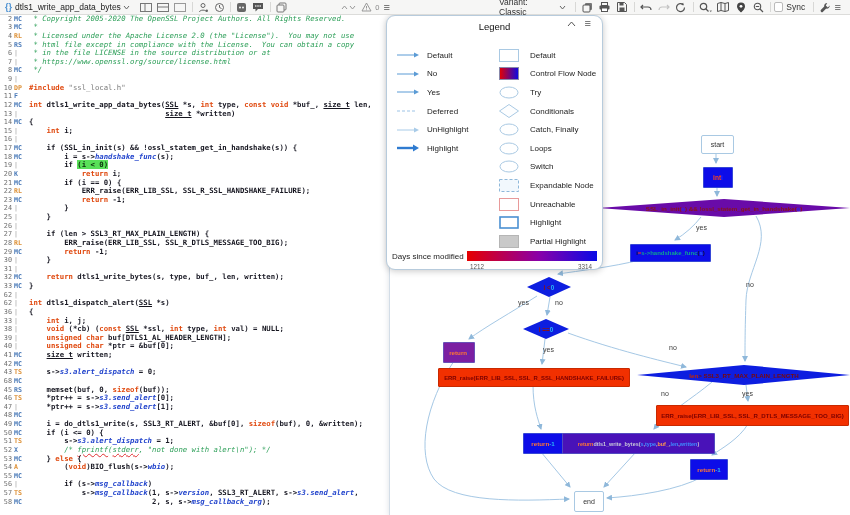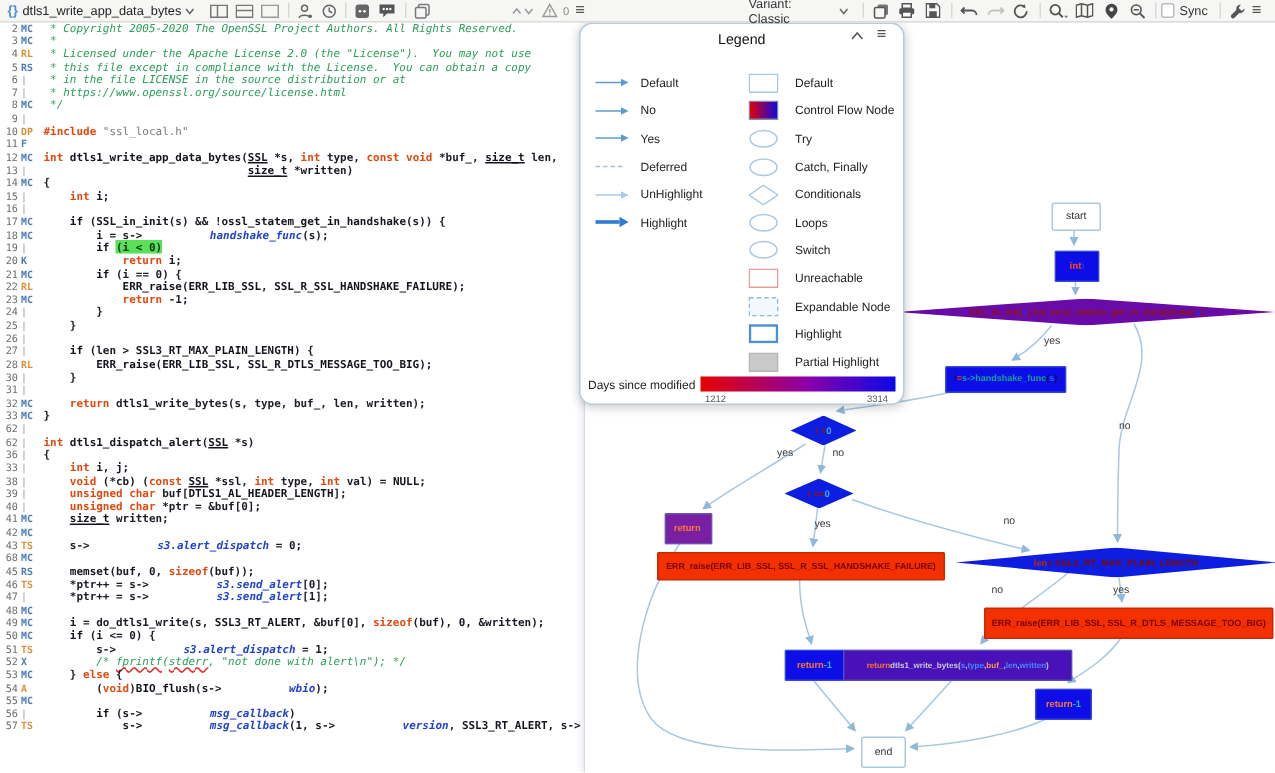--- a/index.html
+++ b/index.html
@@ -26,21 +26,21 @@
   .code-line{height:8.64px;line-height:8.64px;white-space:pre;font-family:"DejaVu Sans Mono",monospace;font-size:7.3px;}
   .ln{display:inline-block;width:12px;text-align:right;color:#6e6e6e;font-size:6.8px;}
   .tg{display:inline-block;width:15px;padding-left:2px;font-size:6.6px;font-weight:bold;}
   .tg-b{color:#4a7ab8;}
   .tg-o{color:#dd8f33;}
   .tg-p{color:#9a9a9a;font-weight:normal;}
   .tk-c{color:#2b9e57;font-style:italic;}
   .tk-k{color:#e0490f;font-weight:bold;}
   .tk-b{color:#14141e;font-weight:bold;}
   .tk-p{color:#1b1b26;font-weight:bold;}
-  .tk-m{color:#2244cc;font-style:italic;font-weight:bold;margin-left:45px;}
+  .tk-m{color:#2244cc;font-style:italic;font-weight:bold;}
   .tk-u{color:#14141e;font-weight:bold;text-decoration:underline;}
   .tk-s{color:#7a7a7a;}
   .tk-g{background:#58e058;color:#0c300c;font-weight:bold;}
   .tk-w{color:#2b9e57;font-style:italic;text-decoration:underline wavy #e03030 1px;}
 
   
   #graphcard{position:absolute;left:389px;top:14px;width:461px;height:501px;background:#fff;
              border-left:1px solid #d3dde7;border-top:1px solid #e3e8ee;border-top-left-radius:10px;
              box-shadow:-1px 0 5px rgba(110,130,150,.18);z-index:2;}
   #edges{position:absolute;left:0;top:0;width:461px;height:501px;}
@@ -242,21 +242,21 @@
       <span class="hamb pushR">≡</span>
     </div>
   </div>
 
   <div id="editor">
     <div>
         <div class="code-line"><span class="ln">1</span><span class="tg tg-b">MC</span><span class="tk-c">/*</span></div>
         <div class="code-line"><span class="ln">2</span><span class="tg tg-b">MC</span><span class="tk-c"> * Copyright 2005-2020 The OpenSSL Project Authors. All Rights Reserved.</span></div>
         <div class="code-line"><span class="ln">3</span><span class="tg tg-b">MC</span><span class="tk-c"> *</span></div>
         <div class="code-line"><span class="ln">4</span><span class="tg tg-o">RL</span><span class="tk-c"> * Licensed under the Apache License 2.0 (the "License").  You may not use</span></div>
-        <div class="code-line"><span class="ln">5</span><span class="tg tg-b">RS</span><span class="tk-c"> * this file except in compliance with the License.  You can obtain a copy</span></div>
+        <div class="code-line"><span class="ln">5</span><span class="tg tg-b">RS</span><span class="tk-c"> * html file except in compliance with the License.  You can obtain a copy</span></div>
         <div class="code-line"><span class="ln">6</span><span class="tg tg-p">|</span><span class="tk-c"> * in the file LICENSE in the source distribution or at</span></div>
         <div class="code-line"><span class="ln">7</span><span class="tg tg-p">|</span><span class="tk-c"> * https://www.openssl.org/source/license.html</span></div>
         <div class="code-line"><span class="ln">8</span><span class="tg tg-b">MC</span><span class="tk-c"> */</span></div>
         <div class="code-line"><span class="ln">9</span><span class="tg tg-p">|</span></div>
         <div class="code-line"><span class="ln">10</span><span class="tg tg-o">DP</span><span class="tk-k">#include </span><span class="tk-s">"ssl_local.h"</span></div>
         <div class="code-line"><span class="ln">11</span><span class="tg tg-b">F</span></div>
         <div class="code-line"><span class="ln">12</span><span class="tg tg-b">MC</span><span class="tk-k">int </span><span class="tk-b">dtls1_write_app_data_bytes</span><span class="tk-p">(</span><span class="tk-u">SSL</span><span class="tk-p"> *s, </span><span class="tk-k">int</span><span class="tk-p"> type, </span><span class="tk-k">const</span><span class="tk-p"> </span><span class="tk-k">void</span><span class="tk-p"> *buf_, </span><span class="tk-u">size_t</span><span class="tk-p"> len,</span></div>
         <div class="code-line"><span class="ln">13</span><span class="tg tg-p">|</span><span class="tk-p">                               </span><span class="tk-u">size_t</span><span class="tk-p"> *written)</span></div>
         <div class="code-line"><span class="ln">14</span><span class="tg tg-b">MC</span><span class="tk-p">{</span></div>
         <div class="code-line"><span class="ln">15</span><span class="tg tg-p">|</span><span class="tk-p">    </span><span class="tk-k">int</span><span class="tk-p"> i;</span></div>
@@ -266,20 +266,21 @@
         <div class="code-line"><span class="ln">19</span><span class="tg tg-p">|</span><span class="tk-p">        </span><span class="tk-b">if </span><span class="tk-g">(i &lt; 0)</span></div>
         <div class="code-line"><span class="ln">20</span><span class="tg tg-b">K</span><span class="tk-p">            </span><span class="tk-k">return</span><span class="tk-p"> i;</span></div>
         <div class="code-line"><span class="ln">21</span><span class="tg tg-b">MC</span><span class="tk-p">        </span><span class="tk-b">if</span><span class="tk-p"> (i == 0) {</span></div>
         <div class="code-line"><span class="ln">22</span><span class="tg tg-o">RL</span><span class="tk-p">            </span><span class="tk-b">ERR_raise</span><span class="tk-p">(</span><span class="tk-b">ERR_LIB_SSL</span><span class="tk-p">, </span><span class="tk-b">SSL_R_SSL_HANDSHAKE_FAILURE</span><span class="tk-p">);</span></div>
         <div class="code-line"><span class="ln">23</span><span class="tg tg-b">MC</span><span class="tk-p">            </span><span class="tk-k">return</span><span class="tk-p"> -1;</span></div>
         <div class="code-line"><span class="ln">24</span><span class="tg tg-p">|</span><span class="tk-p">        }</span></div>
         <div class="code-line"><span class="ln">25</span><span class="tg tg-p">|</span><span class="tk-p">    }</span></div>
         <div class="code-line"><span class="ln">26</span><span class="tg tg-p">|</span></div>
         <div class="code-line"><span class="ln">27</span><span class="tg tg-p">|</span><span class="tk-p">    </span><span class="tk-b">if</span><span class="tk-p"> (len &gt; </span><span class="tk-b">SSL3_RT_MAX_PLAIN_LENGTH</span><span class="tk-p">) {</span></div>
         <div class="code-line"><span class="ln">28</span><span class="tg tg-o">RL</span><span class="tk-p">        </span><span class="tk-b">ERR_raise</span><span class="tk-p">(</span><span class="tk-b">ERR_LIB_SSL</span><span class="tk-p">, </span><span class="tk-b">SSL_R_DTLS_MESSAGE_TOO_BIG</span><span class="tk-p">);</span></div>
+        <div class="code-line"><span class="ln">29</span><span class="tg tg-b">MC</span><span class="tk-p">        </span><span class="tk-k">return</span><span class="tk-p"> -1;</span></div>
         <div class="code-line"><span class="ln">30</span><span class="tg tg-p">|</span><span class="tk-p">    }</span></div>
         <div class="code-line"><span class="ln">31</span><span class="tg tg-p">|</span></div>
         <div class="code-line"><span class="ln">32</span><span class="tg tg-b">MC</span><span class="tk-p">    </span><span class="tk-k">return</span><span class="tk-p"> dtls1_write_bytes(s, type, buf_, len, written);</span></div>
         <div class="code-line"><span class="ln">33</span><span class="tg tg-b">MC</span><span class="tk-p">}</span></div>
         <div class="code-line"><span class="ln">62</span><span class="tg tg-p">|</span></div>
         <div class="code-line"><span class="ln">62</span><span class="tg tg-p">|</span><span class="tk-k">int </span><span class="tk-b">dtls1_dispatch_alert</span><span class="tk-p">(</span><span class="tk-u">SSL</span><span class="tk-p"> *s)</span></div>
         <div class="code-line"><span class="ln">36</span><span class="tg tg-p">|</span><span class="tk-p">{</span></div>
         <div class="code-line"><span class="ln">33</span><span class="tg tg-p">|</span><span class="tk-p">    </span><span class="tk-k">int</span><span class="tk-p"> i, j;</span></div>
         <div class="code-line"><span class="ln">38</span><span class="tg tg-p">|</span><span class="tk-p">    </span><span class="tk-k">void</span><span class="tk-p"> (*cb) (</span><span class="tk-k">const </span><span class="tk-u">SSL</span><span class="tk-p"> *ssl, </span><span class="tk-k">int</span><span class="tk-p"> type, </span><span class="tk-k">int</span><span class="tk-p"> val) = </span><span class="tk-b">NULL</span><span class="tk-p">;</span></div>
         <div class="code-line"><span class="ln">39</span><span class="tg tg-p">|</span><span class="tk-p">    </span><span class="tk-k">unsigned char</span><span class="tk-p"> buf[</span><span class="tk-b">DTLS1_AL_HEADER_LENGTH</span><span class="tk-p">];</span></div>
@@ -294,20 +295,21 @@
         <div class="code-line"><span class="ln">48</span><span class="tg tg-b">MC</span></div>
         <div class="code-line"><span class="ln">49</span><span class="tg tg-b">MC</span><span class="tk-p">    i = do_dtls1_write(s, </span><span class="tk-b">SSL3_RT_ALERT</span><span class="tk-p">, &amp;buf[0], </span><span class="tk-k">sizeof</span><span class="tk-p">(buf), 0, &amp;written);</span></div>
         <div class="code-line"><span class="ln">50</span><span class="tg tg-b">MC</span><span class="tk-p">    </span><span class="tk-b">if</span><span class="tk-p"> (i &lt;= 0) {</span></div>
         <div class="code-line"><span class="ln">51</span><span class="tg tg-o">TS</span><span class="tk-p">        s-&gt;</span><span class="tk-m">s3.alert_dispatch</span><span class="tk-p"> = 1;</span></div>
         <div class="code-line"><span class="ln">52</span><span class="tg tg-b">X</span><span class="tk-c">        /* </span><span class="tk-w">fprintf</span><span class="tk-c">(</span><span class="tk-w">stderr</span><span class="tk-c">, "not done with alert\n"); */</span></div>
         <div class="code-line"><span class="ln">53</span><span class="tg tg-b">MC</span><span class="tk-p">    } </span><span class="tk-k">else</span><span class="tk-p"> {</span></div>
         <div class="code-line"><span class="ln">54</span><span class="tg tg-o">A</span><span class="tk-p">        (</span><span class="tk-k">void</span><span class="tk-p">)</span><span class="tk-b">BIO_flush</span><span class="tk-p">(s-&gt;</span><span class="tk-m">wbio</span><span class="tk-p">);</span></div>
         <div class="code-line"><span class="ln">55</span><span class="tg tg-b">MC</span></div>
         <div class="code-line"><span class="ln">56</span><span class="tg tg-p">|</span><span class="tk-p">        </span><span class="tk-b">if</span><span class="tk-p"> (s-&gt;</span><span class="tk-m">msg_callback</span><span class="tk-p">)</span></div>
         <div class="code-line"><span class="ln">57</span><span class="tg tg-o">TS</span><span class="tk-p">            s-&gt;</span><span class="tk-m">msg_callback</span><span class="tk-p">(1, s-&gt;</span><span class="tk-m">version</span><span class="tk-p">, </span><span class="tk-b">SSL3_RT_ALERT</span><span class="tk-p">, s-&gt;</span><span class="tk-m">s3.send_alert</span><span class="tk-p">,</span></div>
+        <div class="code-line"><span class="ln">58</span><span class="tg tg-b">MC</span><span class="tk-p">                            2, s, s-&gt;</span><span class="tk-m">msg_callback_arg</span><span class="tk-p">);</span></div>
       </div>
   </div>
 
   <div id="graphcard">
     <svg id="edges" viewBox="0 0 461 501">
       <defs>
         <marker id="arr" markerWidth="6" markerHeight="6" refX="5" refY="3" orient="auto">
           <path d="M0,0 L6,3 L0,6 Z" fill="#8fb8da"></path>
         </marker>
       </defs>
@@ -501,65 +503,65 @@
         <div class="lg-row">
           <span class="lg-sw">
             <svg width="20" height="13">
               <ellipse cx="10" cy="6.5" rx="9" ry="5.5" fill="#fff" stroke="#a9c9e3"></ellipse>
             </svg>
           </span>
           <span>Try</span>
         </div>
         <div class="lg-row">
           <span class="lg-sw">
-            <svg width="20" height="13">
-              <ellipse cx="10" cy="6.5" rx="9" ry="5.5" fill="#fff" stroke="#a9c9e3"></ellipse>
-            </svg>
-          </span>
-          <span>Catch, Finally</span>
-        </div>
-        <div class="lg-row">
-          <span class="lg-sw">
             <svg width="20" height="14">
               <polygon points="10,0.5 19.5,7 10,13.5 0.5,7" fill="#fdfeff" stroke="#a9c9e3"></polygon>
             </svg>
           </span>
           <span>Conditionals</span>
         </div>
         <div class="lg-row">
           <span class="lg-sw">
             <svg width="20" height="13">
               <ellipse cx="10" cy="6.5" rx="9" ry="5.5" fill="#fff" stroke="#a9c9e3"></ellipse>
             </svg>
           </span>
+          <span>Catch, Finally</span>
+        </div>
+        <div class="lg-row">
+          <span class="lg-sw">
+            <svg width="20" height="13">
+              <ellipse cx="10" cy="6.5" rx="9" ry="5.5" fill="#fff" stroke="#a9c9e3"></ellipse>
+            </svg>
+          </span>
           <span>Loops</span>
         </div>
         <div class="lg-row">
           <span class="lg-sw">
             <svg width="20" height="13">
               <ellipse cx="10" cy="6.5" rx="9" ry="5.5" fill="#fff" stroke="#a9c9e3"></ellipse>
             </svg>
           </span>
           <span>Switch</span>
         </div>
         <div class="lg-row">
           <span class="lg-sw">
             <svg width="20" height="13">
+              <rect x="0.5" y="0.5" width="19" height="12" fill="#f2f8fd" stroke="#8fb8da" stroke-dasharray="3,2"></rect>
+            </svg>
+          </span>
+          <span>Expandable Node</span>
+        </div>
+        <div class="lg-row">
+          <span class="lg-sw">
+            <svg width="20" height="13">
               <rect x="0.5" y="0.5" width="19" height="12" fill="#fff" stroke="#e89a9a"></rect>
             </svg>
           </span>
           <span>Unreachable</span>
-        </div>
-        <div class="lg-row">
-          <span class="lg-sw">
-            <svg width="20" height="13">
-              <rect x="0.5" y="0.5" width="19" height="12" fill="#f2f8fd" stroke="#8fb8da" stroke-dasharray="3,2"></rect>
-            </svg>
-          </span>
-          <span>Expandable Node</span>
         </div>
         <div class="lg-row">
           <span class="lg-sw">
             <svg width="20" height="13">
               <rect x="1" y="1" width="18" height="11" fill="#fff" stroke="#4a90d2" stroke-width="1.6"></rect>
             </svg>
           </span>
           <span>Highlight</span>
         </div>
         <div class="lg-row">

